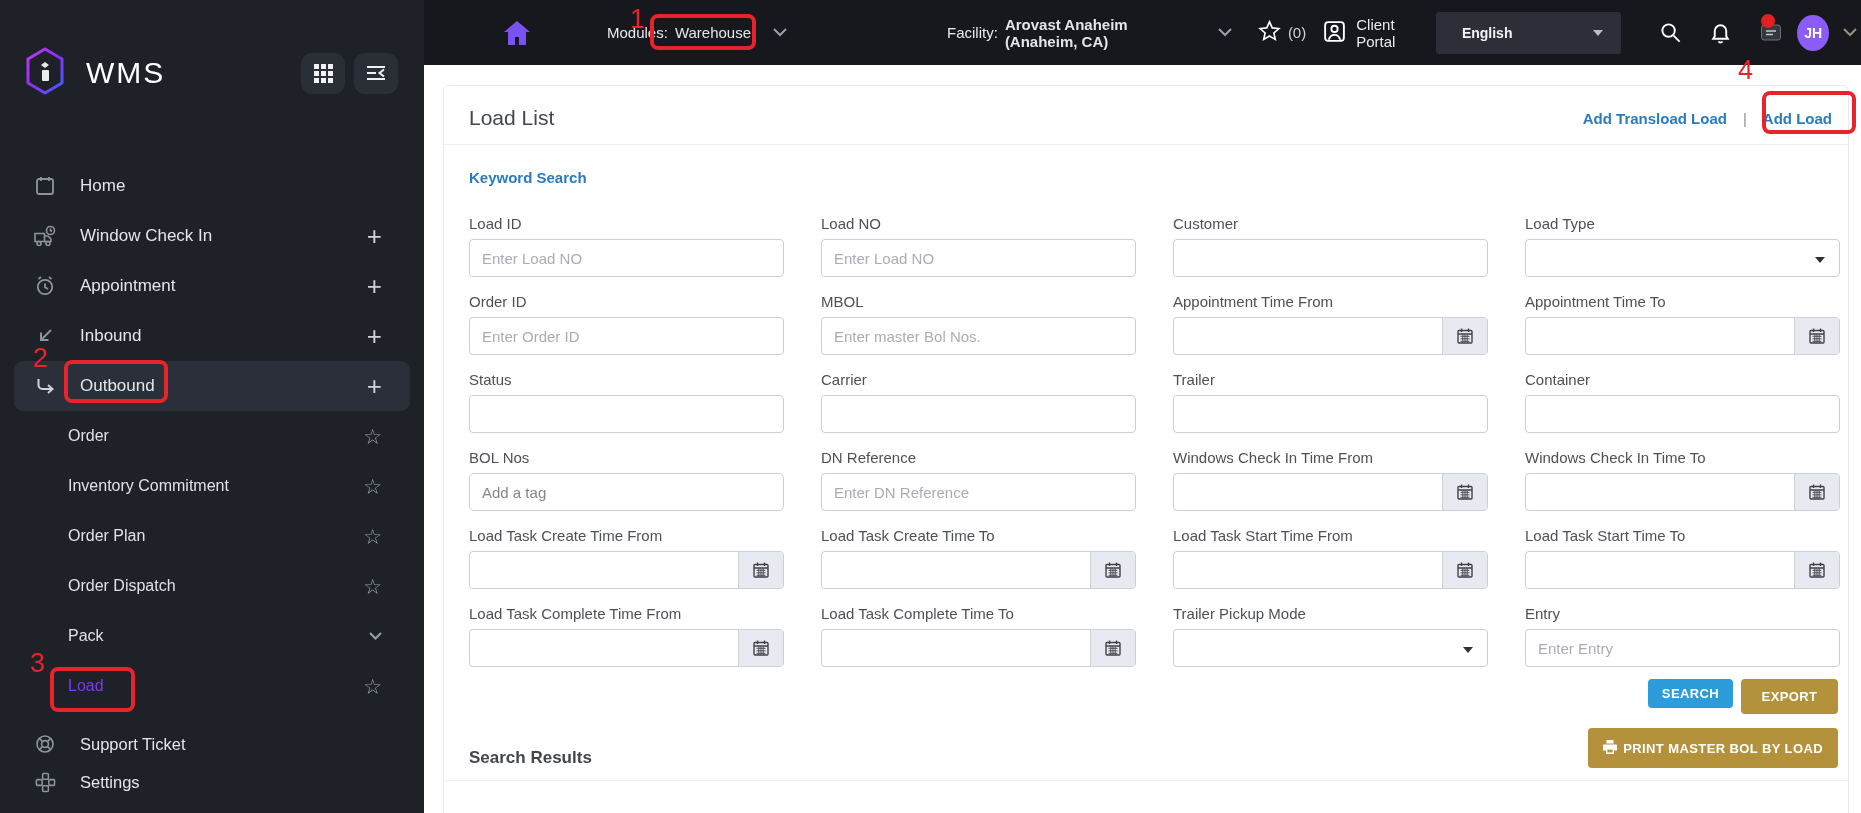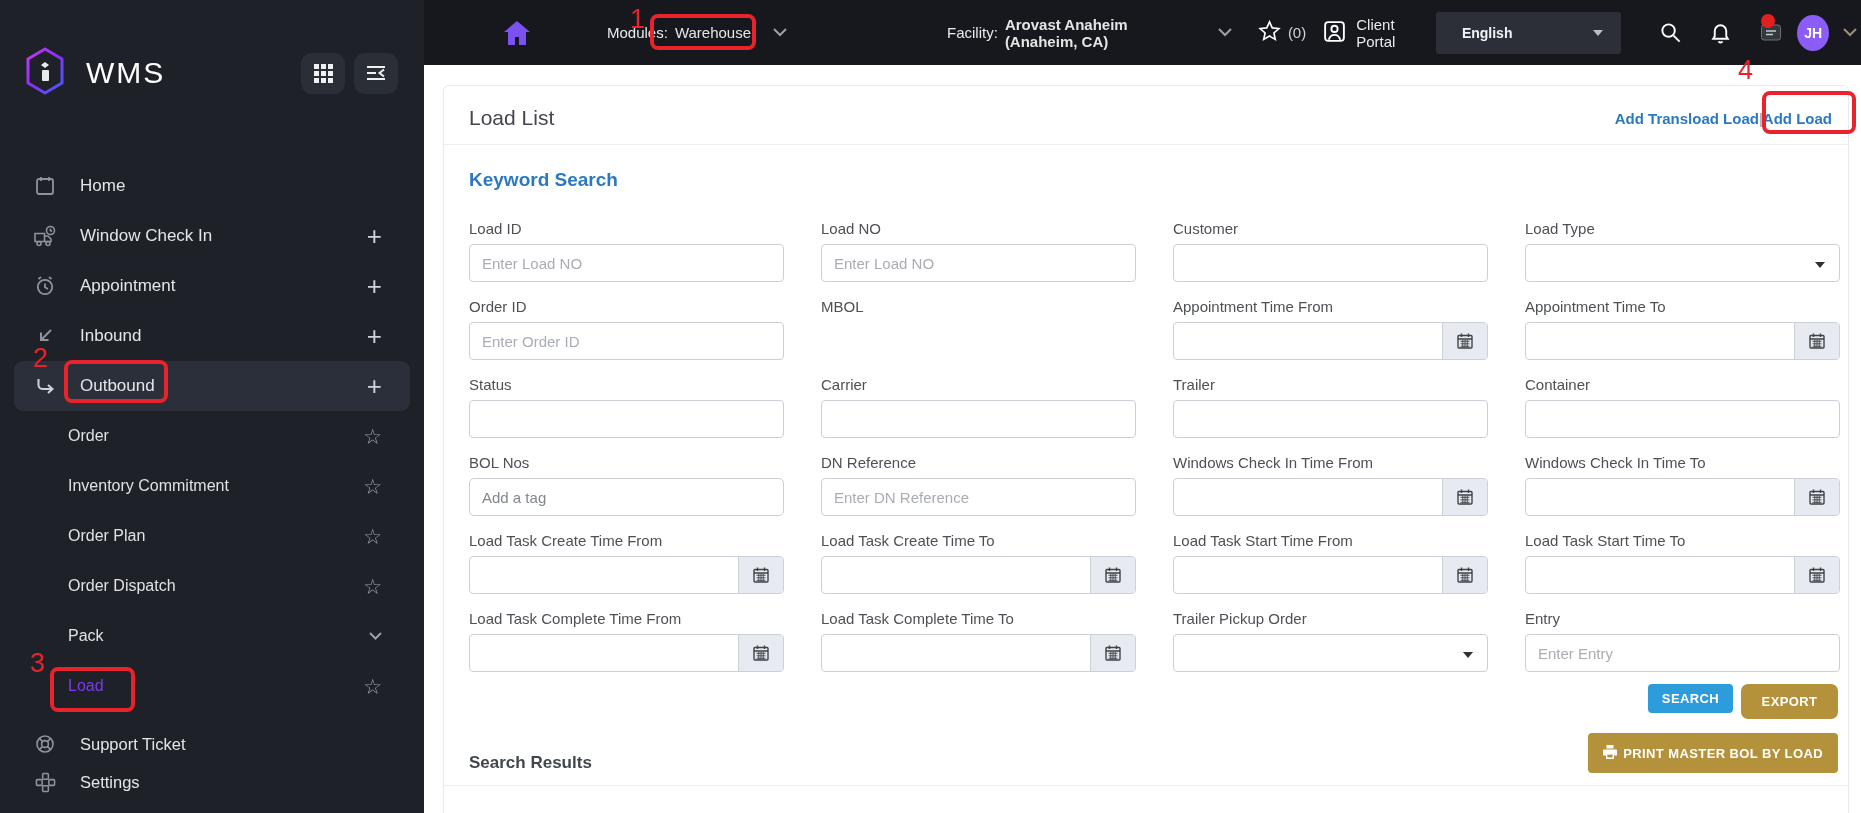--- a/index.html
+++ b/index.html
@@ -47,40 +47,40 @@
   .tb-icon { display:flex; cursor:pointer; position:relative; }
   .chat-badge { position:absolute; top:-8px; left:2px; width:14px; height:14px; border-radius:50%; background:#e2201f; }
   .avatar { width:36px; height:36px; border-radius:50%; background:var(--accent,#8b5cf6); color:#fff; font-size:14px; font-weight:bold; display:flex; align-items:center; justify-content:center; margin-left:14px; cursor:pointer; }
   .tb-user-chev { display:flex; margin-left:14px; cursor:pointer; }
 
   
   .main { flex:1; background:#fff; padding:20px 12px 0 19px; overflow:hidden; }
   .card { border:1px solid #e8eaec; border-radius:6px; height:760px; }
   .card-head { display:flex; justify-content:space-between; align-items:center; padding:20px 10px 14px 25px; border-bottom:1px solid #eceef0; }
   .page-title { font-size:21px; color:#43464c; font-weight:400; }
-  .head-links { font-size:15px; font-weight:bold; display:flex; align-items:center; gap:0; padding-right:6px; }
+  .head-links { font-size:15px; font-weight:bold; display:flex; align-items:center; gap:16px; padding-right:6px; }
   .head-links a { color:var(--link,#2b7abf); text-decoration:none; cursor:pointer; }
   .head-links .sep { color:#8b9096; font-weight:400; }
-  .kw-title { margin:24px 10px 0 25px; color:var(--link,#2b7abf); font-size:19px; font-weight:bold; }
+  .kw-title { margin:24px 10px 0 25px; color:var(--link,#2b7abf); font-size:15px; font-weight:bold; }
 
   .form-grid { margin:29px 10px 0 25px; display:grid; grid-template-columns:repeat(4,315px); column-gap:37px; row-gap:16px; }
   .f-label { font-size:15px; color:#4d5156; height:17px; margin-bottom:7px; }
   .ctrl { height:38px; border:1px solid #ccd0d6; border-radius:4px; background:#fff; position:relative; display:flex; align-items:stretch; overflow:hidden; }
   .ctrl input { border:none; outline:none; flex:1; font-size:15px; padding:0 12px; color:#333; font-family:inherit; background:transparent; min-width:0; }
   .ctrl input::placeholder { color:#a9adb3; }
   .ctrl.tag input::placeholder { color:#82878e; }
   .ctrl.tag { border-radius:5px; }
   .ctrl .addon { width:45px; background:#e7eaf0; border-left:1px solid #ccd0d6; display:flex; align-items:center; justify-content:center; cursor:pointer; }
   .ctrl.select { cursor:pointer; }
   .ctrl.select .sel-caret { position:absolute; right:14px; top:17px; width:0; height:0; border-left:5px solid transparent; border-right:5px solid transparent; border-top:6px solid #2e3135; }
 
   .actions { margin:12px 10px 0 25px; display:flex; justify-content:flex-end; gap:8px; }
   .btn { border:none; border-radius:4px; color:#fff; font-size:13px; font-weight:bold; font-family:inherit; letter-spacing:.4px; cursor:pointer; }
   .btn-search { background:var(--btn-search,#2d9cdb); width:85px; height:29px; }
-  .btn-export { background:var(--btn-gold,#b4923c); width:97px; height:35px;border-radius:7px; }
+  .btn-export { background:var(--btn-gold,#b4923c); width:97px; height:35px; }
 
   .results-head { margin:14px 10px 0 25px; display:flex; justify-content:space-between; align-items:flex-end; }
   .results-title { font-size:17px; font-weight:bold; color:#43474d; }
   .btn-print { background:var(--btn-gold,#b4923c); height:40px; padding:0 15px; display:flex; align-items:center; gap:6px; }
   .results-divider { border:none; border-top:1px solid #eceef0; margin:12px 0 0 0; }
 
   
   .ann-box { position:absolute; border:4px solid var(--ann,#e8232b); border-radius:8px; pointer-events:none; z-index:50; }
   .ann-digit { position:absolute; color:var(--ann,#e8232b); font-size:27px; pointer-events:none; z-index:50; }
 </style>
@@ -351,20 +351,23 @@
               </div>
             </div>
             <div>
               <div class="f-label">Order ID</div>
               <div class="ctrl text">
                 <input type="text" placeholder="Enter Order ID" style="">
               </div>
             </div>
             <div>
               <div class="f-label">MBOL</div>
+              <div class="ctrl text">
+                <input type="text" placeholder="Enter master Bol Nos." style="">
+              </div>
             </div>
             <div>
               <div class="f-label">Appointment Time From</div>
               <div class="ctrl date">
                 <input type="text" placeholder="" style="">
                 <span class="addon">
                   <svg width="16" height="16" viewBox="0 0 16 16" fill="none">
                     <rect x="1" y="2.5" width="14" height="12.5" rx="1" stroke="#3f4348" stroke-width="1.4"></rect>
                     <path d="M4.5 0.5v3.5M11.5 0.5v3.5M1 6h14" stroke="#3f4348" stroke-width="1.4"></path>
                     <path d="M3.5 8.3h9M3.5 10.8h9M3.5 13.3h9M5.8 6.5v8M8 6.5v8M10.2 6.5v8" stroke="#3f4348" stroke-width="0.9"></path>
@@ -519,21 +522,21 @@
                 <span class="addon">
                   <svg width="16" height="16" viewBox="0 0 16 16" fill="none">
                     <rect x="1" y="2.5" width="14" height="12.5" rx="1" stroke="#3f4348" stroke-width="1.4"></rect>
                     <path d="M4.5 0.5v3.5M11.5 0.5v3.5M1 6h14" stroke="#3f4348" stroke-width="1.4"></path>
                     <path d="M3.5 8.3h9M3.5 10.8h9M3.5 13.3h9M5.8 6.5v8M8 6.5v8M10.2 6.5v8" stroke="#3f4348" stroke-width="0.9"></path>
                   </svg>
                 </span>
               </div>
             </div>
             <div>
-              <div class="f-label">Trailer Pickup Order</div>
+              <div class="f-label">Trailer Pickup Mode</div>
               <div class="ctrl select">
                 <span class="sel-caret"></span>
               </div>
             </div>
             <div>
               <div class="f-label">Entry</div>
               <div class="ctrl text">
                 <input type="text" placeholder="Enter Entry" style="">
               </div>
             </div>

